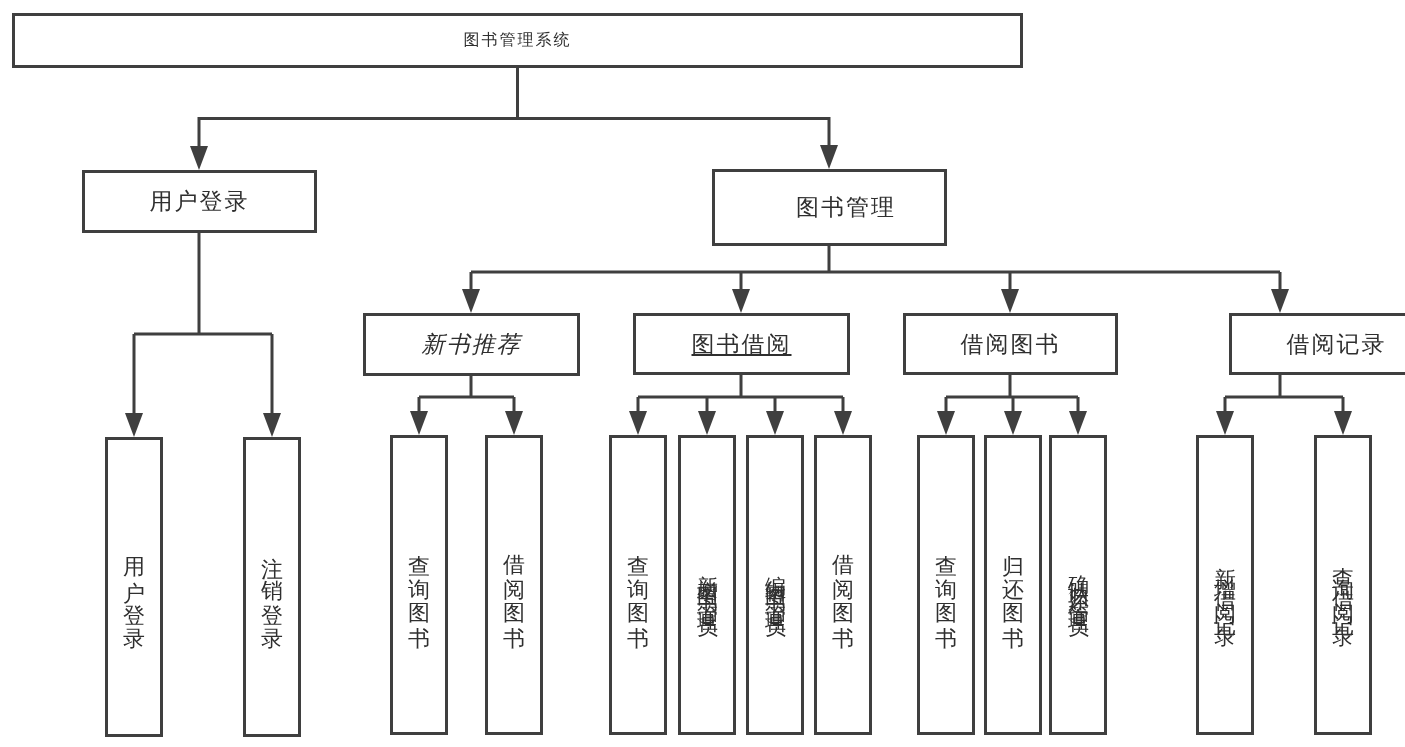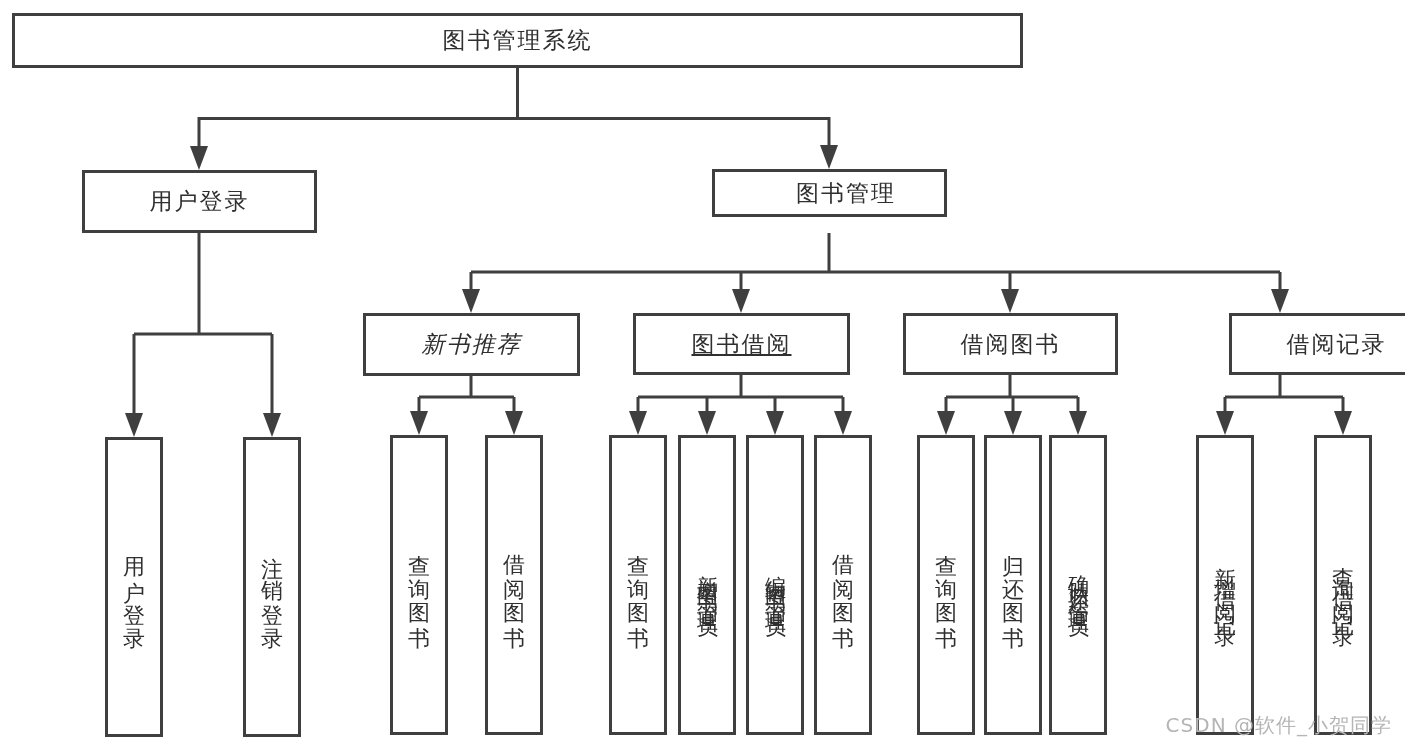--- a/index.html
+++ b/index.html
@@ -31,21 +31,21 @@
     display: flex;
     align-items: center;
     justify-content: center;
     color: #2f2f2f;
   }
   .hbox {
     font-size: 23px;
     letter-spacing: 2px;
   }
   .root {
-    font-size: 23px;
+    font-size: 16px;
     letter-spacing: 2px;
   }
   .vbox span {
     writing-mode: vertical-rl;
     text-orientation: mixed;
     line-height: 1;
     font-size: 22px;
     white-space: nowrap;
   }
   .sp-wide span   { letter-spacing: 24px; }
@@ -110,21 +110,21 @@
       <polygon points="1078,435 1069,411 1087,411"></polygon>
 
       <polygon points="1225,435 1216,411 1234,411"></polygon>
       <polygon points="1343,435 1334,411 1352,411"></polygon>
     </g>
   </svg>
 
   <div class="box hbox root" style="left:12px; top:13px; width:1011px; height:55px;">图书管理系统</div>
 
   <div class="box hbox" style="left:82px; top:170px; width:235px; height:63px;">用户登录</div>
-  <div class="box hbox" style="left:712px; top:169px; width:235px; height:48px;padding-left:33px;">图书管理</div>
+  <div class="box hbox" style="left:712px; top:169px; width:235px; height:77px;padding-left:33px;">图书管理</div>
 
   <div class="box hbox" style="left:363px; top:313px; width:217px; height:63px;font-style:italic;">新书推荐</div>
   <div class="box hbox" style="left:633px; top:313px; width:217px; height:62px;text-decoration:underline;">图书借阅</div>
   <div class="box hbox" style="left:903px; top:313px; width:215px; height:62px;">借阅图书</div>
   <div class="box hbox" style="left:1229px; top:313px; width:215px; height:62px;">借阅记录</div>
 
   <div class="box vbox sp-wide" style="left:105px; top:437px; width:58px; height:300px;">
     <span>用户登录</span>
     </div>
   <div class="box vbox sp-wide" style="left:243px; top:437px; width:58px; height:300px;">
@@ -161,15 +161,14 @@
     <span>确认归还（管理员）</span>
     </div>
 
   <div class="box vbox sp-mid" style="left:1196px; top:435px; width:58px; height:300px;">
     <span>新增借阅记录</span>
     </div>
   <div class="box vbox sp-mid" style="left:1314px; top:435px; width:58px; height:300px;">
     <span>查询借阅记录</span>
     </div>
 
-  <div id="watermark">CSDN @软件_小贺同学</div>
 
 </div>
 
 </body></html>

